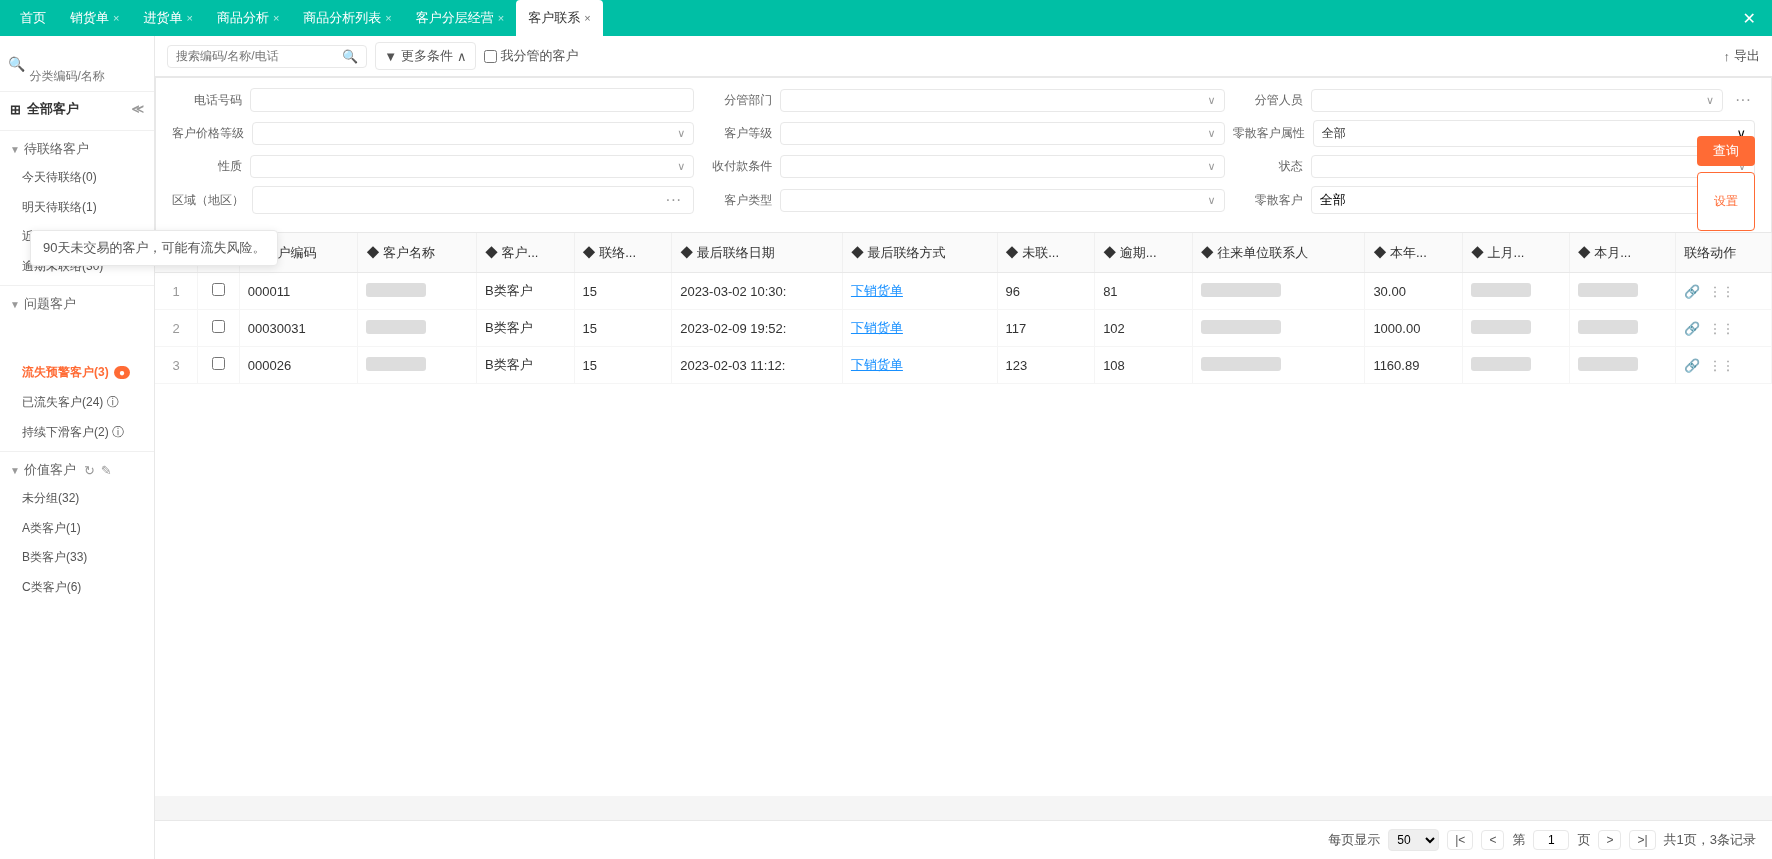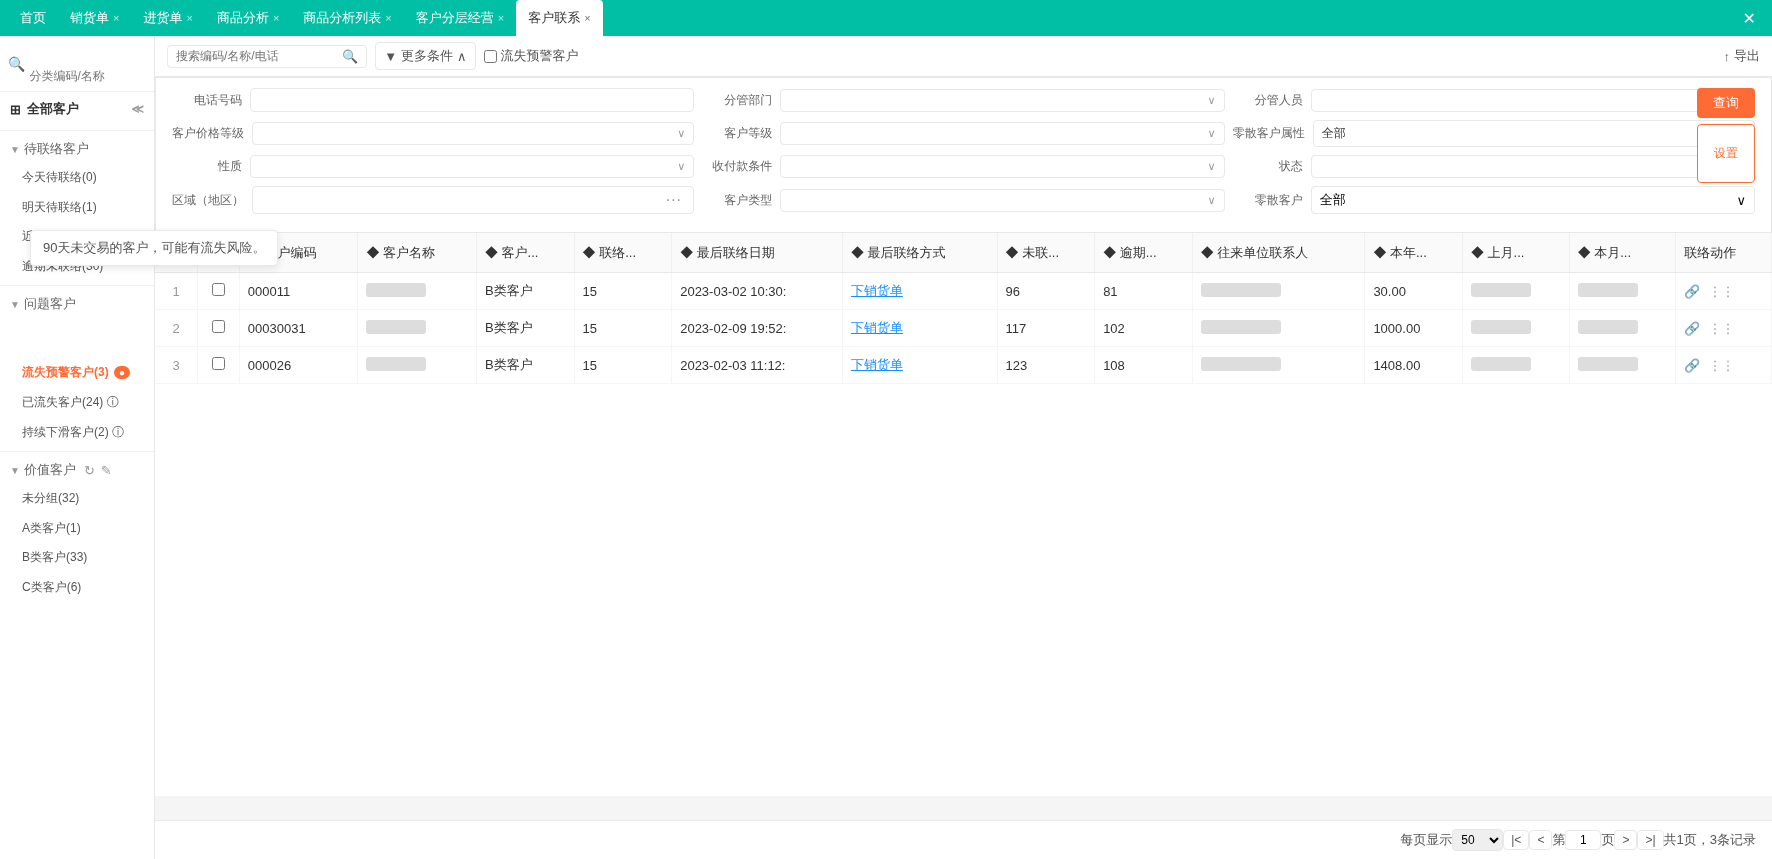--- a/index.html
+++ b/index.html
@@ -279,20 +279,21 @@
       gap: 6px;
     }
     .btn-query {
       background: #ff6b35;
       color: white;
       border: none;
       border-radius: 4px;
       padding: 6px 16px;
       cursor: pointer;
       font-size: 13px;
+      margin-top: 48px;
     }
     .btn-settings {
       background: white;
       color: #ff6b35;
       border: 1px solid #ff6b35;
       border-radius: 4px;
       padding: 20px 14px;
       cursor: pointer;
       font-size: 12px;
       text-align: center;
@@ -387,21 +388,21 @@
     }
 
     
     .pagination-bar {
       background: white;
       border-top: 1px solid #e8e8e8;
       padding: 8px 16px;
       display: flex;
       align-items: center;
       justify-content: flex-end;
-      gap: 0;
+      gap: 8px;
       font-size: 12px;
       color: #555;
       margin-top: 24px;
     }
     .page-size-select {
       border: 1px solid #e8e8e8;
       border-radius: 4px;
       padding: 2px 4px;
       font-size: 12px;
     }
@@ -524,21 +525,21 @@
         <input type="text" placeholder="搜索编码/名称/电话" style="">
         <span style="color:#ff6b35;cursor:pointer;">🔍</span>
       </div>
       <div class="filter-more">
         <span>▼</span>
         <span>更多条件</span>
         <span>∧</span>
       </div>
       <label class="checkbox-label">
         <input type="checkbox" style="">
-        <span>流失预警客户</span>
+        <span>我分管的客户</span>
       </label>
       <div class="export-btn">
         <span>↑</span>
         <span>导出</span>
       </div>
     </div>
 
     <div class="filter-panel">
 
       <div class="filter-row">
@@ -742,21 +743,21 @@
       <td class="checkbox-cell"><input type="checkbox" style=""></td>
       <td>000026</td>
       <td><span class="blurred-text"></span></td>
       <td>B类客户</td>
       <td>15</td>
       <td>2023-02-03 11:12:</td>
       <td><span class="link-text">下销货单</span></td>
       <td>123</td>
       <td>108</td>
       <td><span class="blurred-text" style="width:80px;"></span></td>
-      <td>1408.00</td>
+      <td>1160.89</td>
       <td><span class="blurred-text" style="width:30px;"></span></td>
       <td><span class="blurred-text" style="width:30px;"></span></td>
       <td>
         <div class="action-icons">
           <span>🔗</span>
           <span>⋮⋮</span>
         </div>
       </td>
     </tr>
           </tbody>

